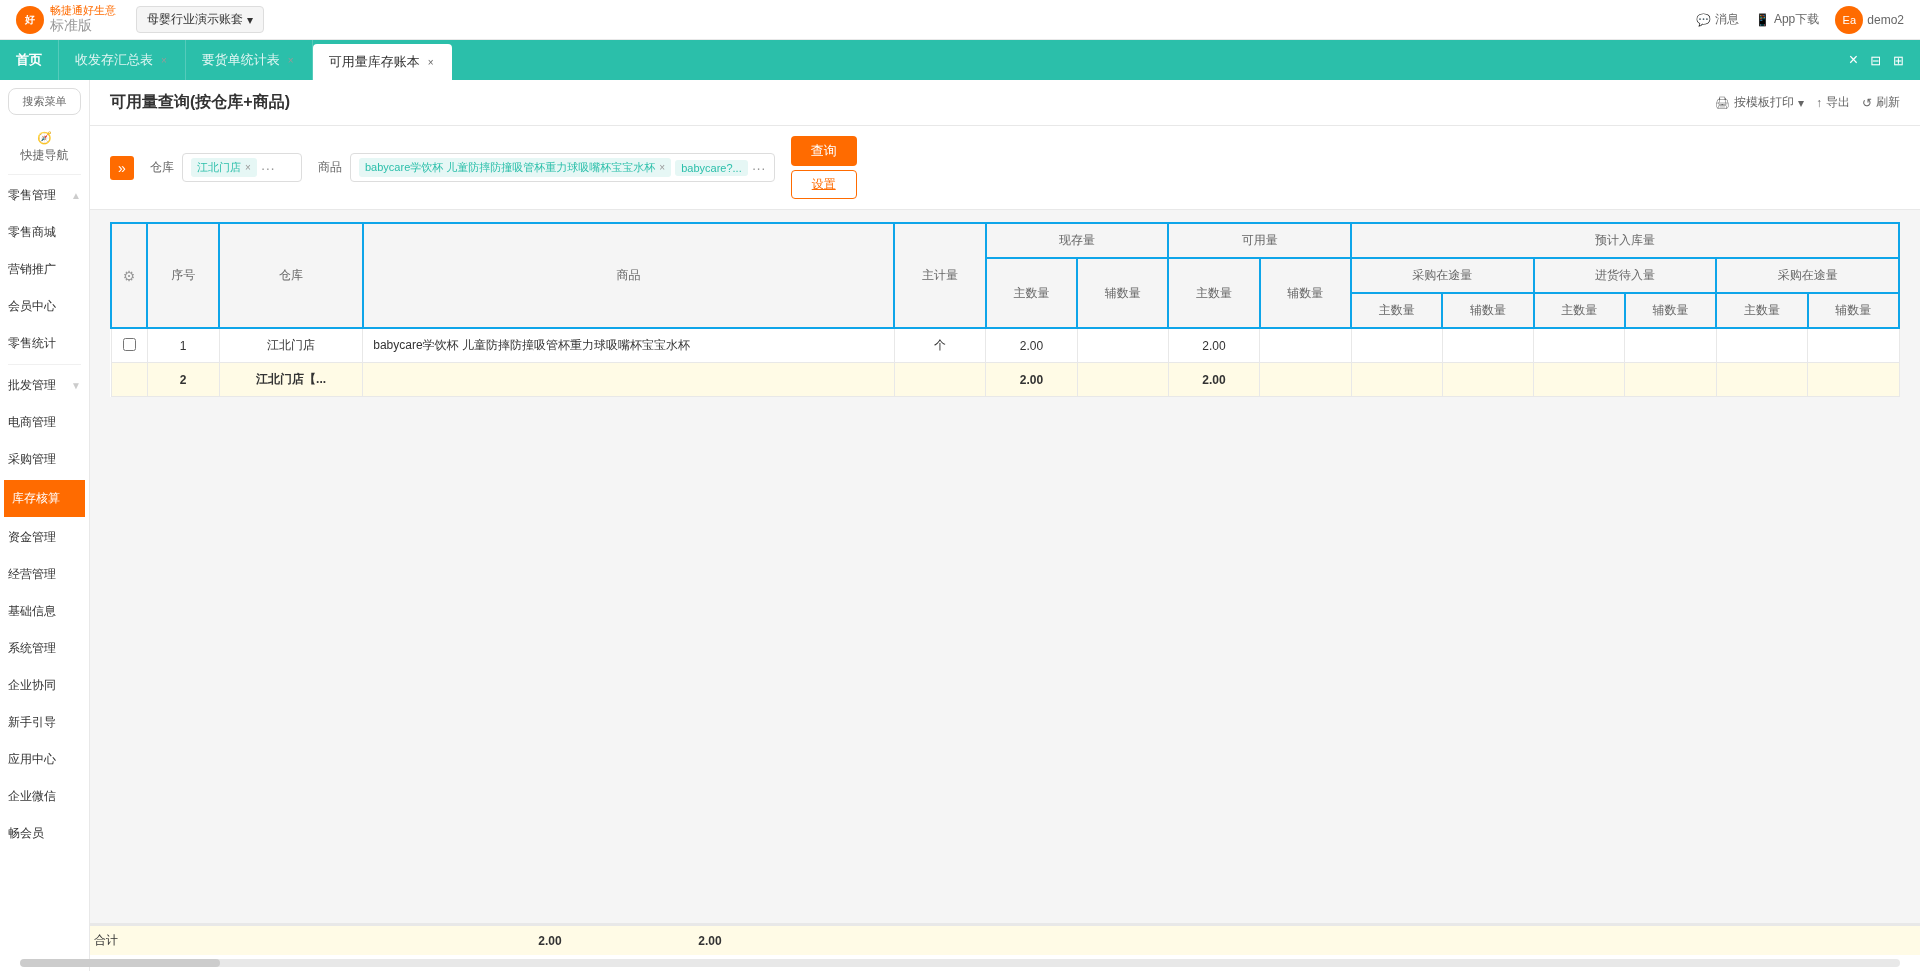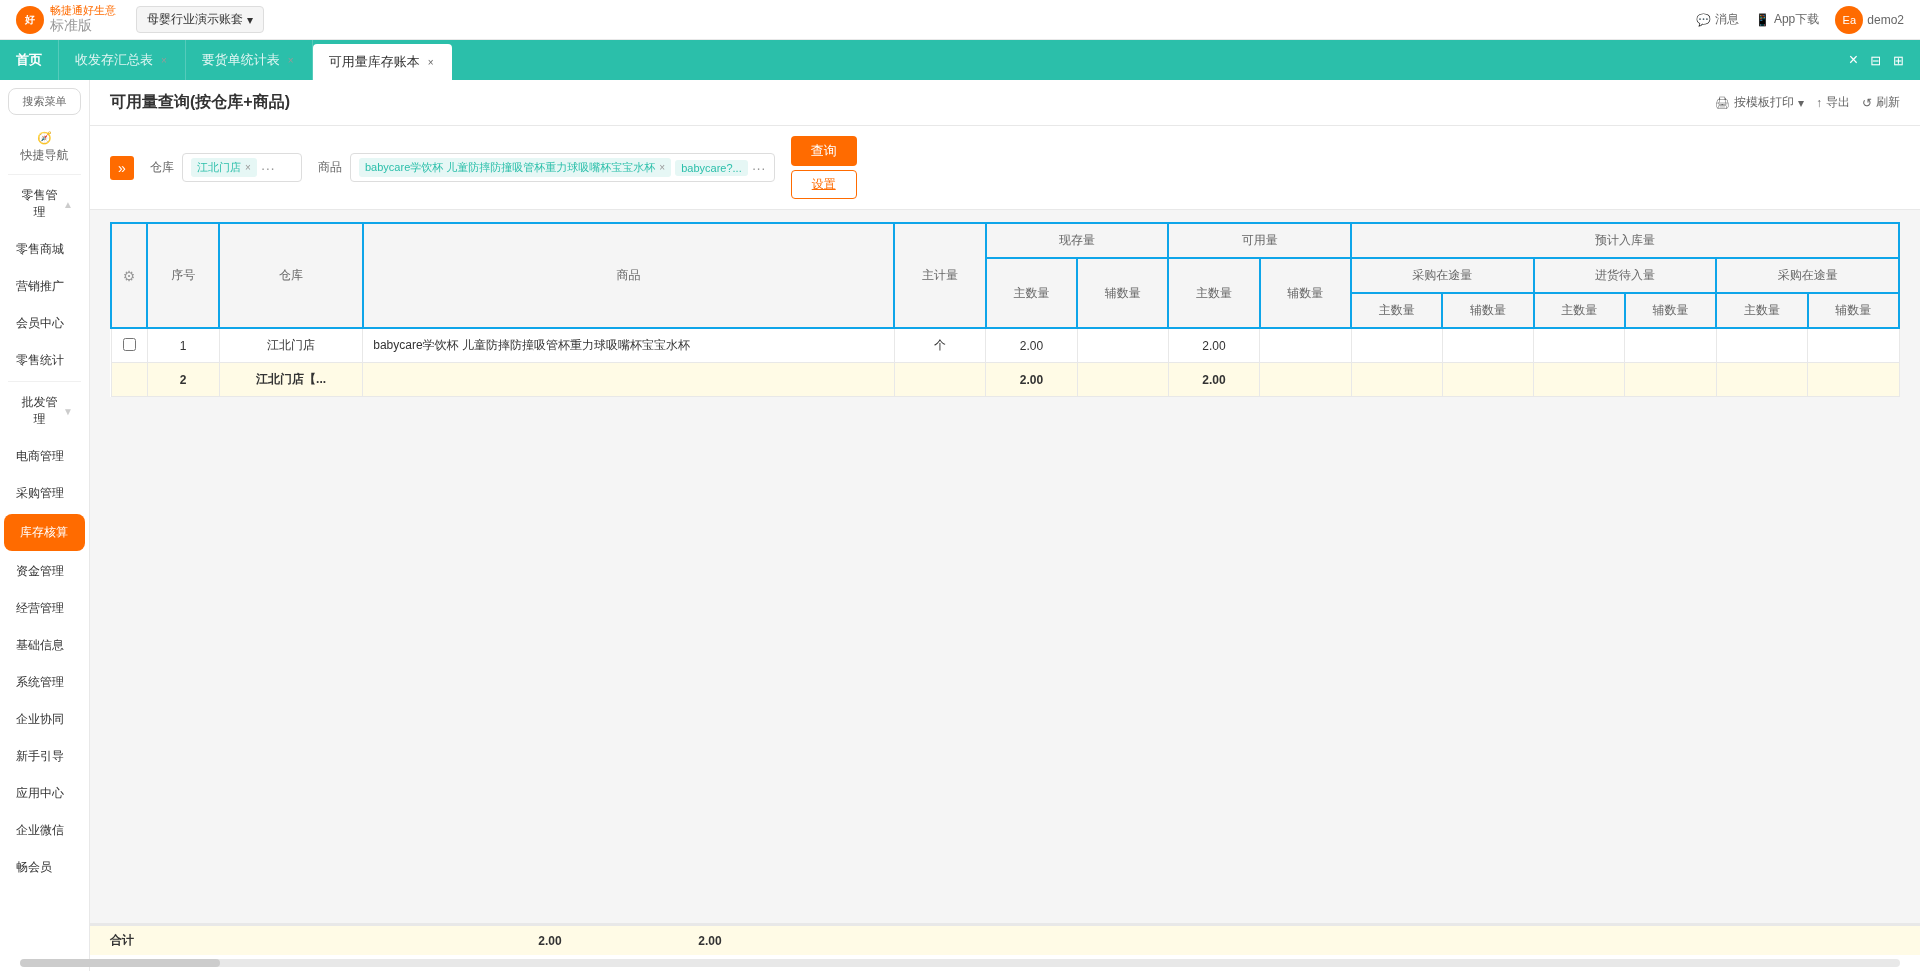--- a/index.html
+++ b/index.html
@@ -29,22 +29,22 @@
 
     
     .main-layout { display: flex; flex: 1; overflow: hidden; }
 
     
     .sidebar { width: 90px; background: white; border-right: 1px solid #e8e8e8; display: flex; flex-direction: column; flex-shrink: 0; overflow-y: auto; }
     .sidebar-search { padding: 8px; }
     .sidebar-search-btn { width: 100%; background: none; border: 1px solid #ddd; border-radius: 8px; padding: 5px 8px; cursor: pointer; font-size: 11px; color: #666; text-align: center; }
     .sidebar-nav-btn { width: 100%; background: none; border: none; padding: 8px 0; cursor: pointer; font-size: 12px; color: #666; display: flex; flex-direction: column; align-items: center; gap: 2px; }
     .sidebar-divider { height: 1px; background: #f0f0f0; margin: 2px 8px; }
-    .sidebar-item { padding: 10px 16px; cursor: pointer; font-size: 12px; color: #333; text-align: center; display: flex; align-items: center; justify-content: space-between; }
-    .sidebar-item.active { background: #ff6b00; color: white; border-radius: 8px; margin: 2px 4px; }
+    .sidebar-item { padding: 10px 8px; cursor: pointer; font-size: 12px; color: #333; text-align: center; display: flex; align-items: center; justify-content: space-between; }
+    .sidebar-item.active { background: #ff6b00; color: white; border-radius: 0; margin: 2px 4px; }
     .sidebar-item .item-arrow { font-size: 10px; color: #ccc; }
 
     
     .content-area { flex: 1; overflow: hidden; display: flex; flex-direction: column; background: #f5f5f5; }
 
     
     .page-header { background: white; padding: 12px 20px 0; border-bottom: 1px solid #e8e8e8; display: flex; align-items: center; justify-content: space-between; flex-shrink: 0; }
     .page-title { font-size: 16px; font-weight: bold; color: #333; padding-bottom: 12px; }
     .page-actions { display: flex; align-items: center; gap: 12px; padding-bottom: 12px; }
     .action-btn { display: flex; align-items: center; gap: 4px; cursor: pointer; font-size: 12px; color: #666; }
@@ -328,21 +328,21 @@
             <td></td>
             <td></td>
             <td></td>
           </tr>
         </tbody>
       </table>
     </div>
 
     <div class="table-footer">
       <div style="display:flex; align-items:center; background:#fffbe6; border-top:1px solid #e8e8e8; padding: 6px 0;">
-        <span style="padding: 0 20px; font-weight:bold; font-size:12px; min-width:160px;">合计</span>
+        <span style="padding: 0 4px; font-weight:normal; font-size:12px; min-width:160px;">合计</span>
 
         <span style="display:inline-block; width:200px;"></span>
         <span style="display:inline-block; width:60px;"></span>
         <span style="font-weight:bold; display:inline-block; width:80px; text-align:center;">2.00</span>
         <span style="display:inline-block; width:80px;"></span>
         <span style="font-weight:bold; display:inline-block; width:80px; text-align:center;">2.00</span>
       </div>
       <div style="padding: 4px 20px;">
         <div class="scrollbar-track">
           <div class="scrollbar-thumb"></div>

